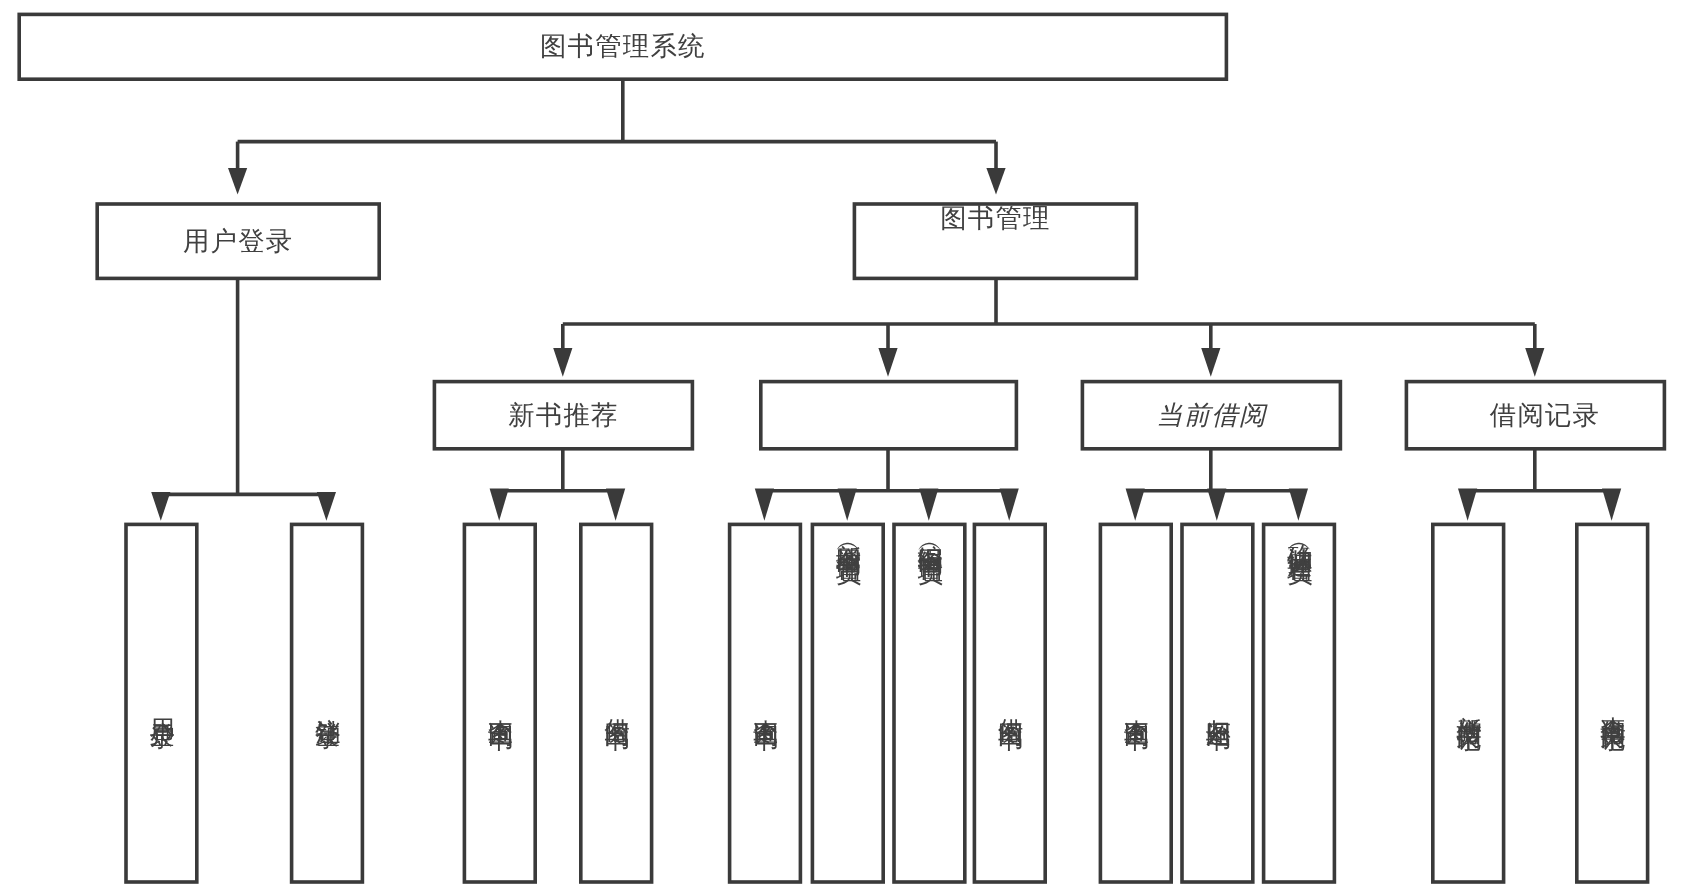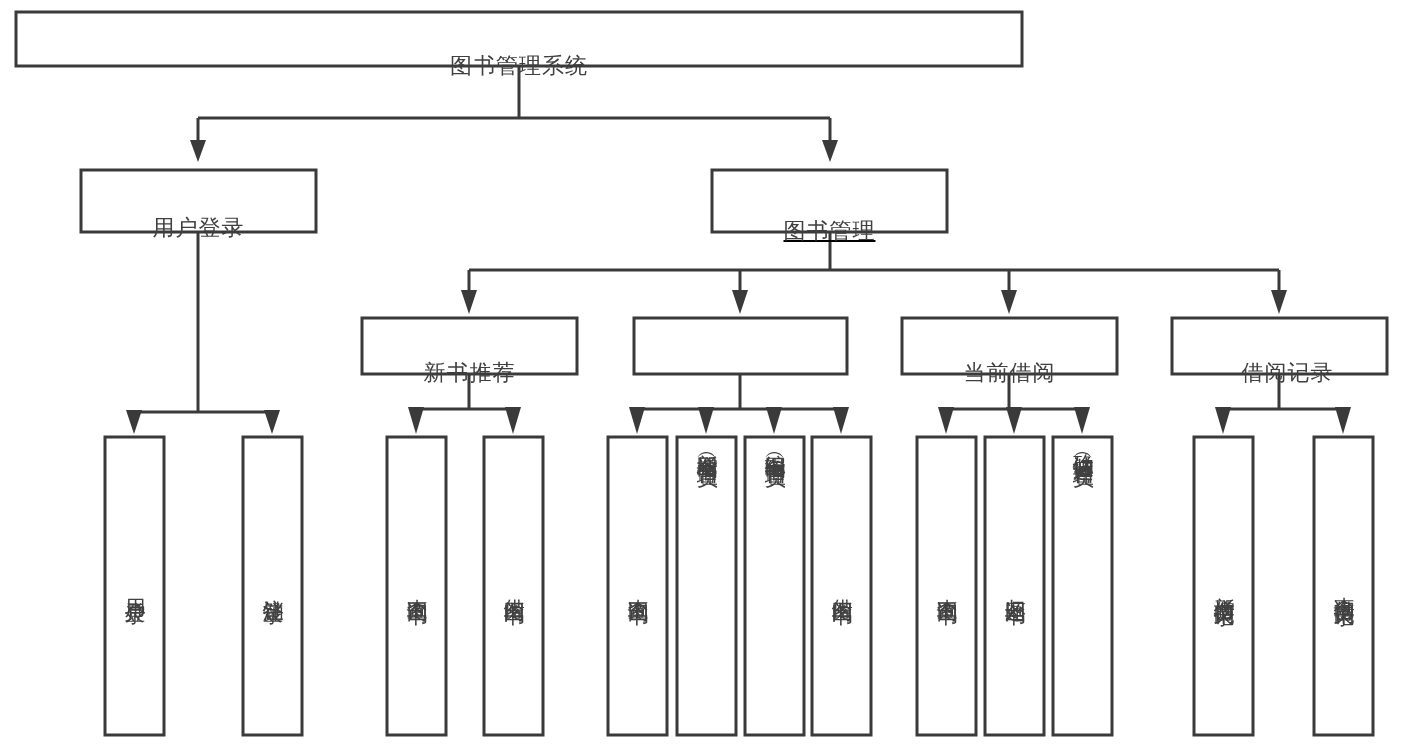--- a/index.html
+++ b/index.html
@@ -58,21 +58,20 @@
     letter-spacing: 2px;
     white-space: nowrap;
     text-align: center;
   }
   .hbox-label-wrap {
     position: absolute;
     display: flex;
     align-items: center;
     justify-content: center;
     pointer-events: none;
-    margin-top: 27px;
   }
   .hbox-label-text {
     font-family: "DejaVu Sans", "Liberation Sans", sans-serif;
     font-size: 22px;
     color: #404040;
     letter-spacing: 1px;
     white-space: nowrap;
   }
   .watermark {
     position: absolute;
@@ -195,30 +194,30 @@
   </svg>
 
   <div class="hbox-label-wrap" style="left:16px; top:12px; width:1006px; height:54px;">
     <span class="hbox-label-text">图书管理系统</span>
   </div>
 
   <div class="hbox-label-wrap" style="left:81px; top:170px; width:235px; height:62px;">
     <span class="hbox-label-text">用户登录</span>
   </div>
 
-  <div class="hbox-label-wrap" style="left:712px; top:180px; width:235px; height:48px;text-decoration:underline;">
+  <div class="hbox-label-wrap" style="left:712px; top:158px; width:235px; height:48px;">
     <span class="hbox-label-text">图书管理</span>
   </div>
 
   <div class="hbox-label-wrap" style="left:362px; top:318px; width:215px; height:56px;">
     <span class="hbox-label-text">新书推荐</span>
   </div>
 
 
-  <div class="hbox-label-wrap" style="left:902px; top:318px; width:215px; height:56px;">
+  <div class="hbox-label-wrap" style="left:902px; top:318px; width:215px; height:56px;font-style:italic;">
     <span class="hbox-label-text">当前借阅</span>
   </div>
 
   <div class="hbox-label-wrap" style="left:1200px; top:318px; width:175px; height:56px;align-items:center;">
     <span class="hbox-label-text">借阅记录</span>
   </div>
 
   <div class="leaf-label-wrap" style="left:105px; top:437px; width:59px; height:298px;">
     <span class="leaf-label-text">用户登录</span>
   </div>

